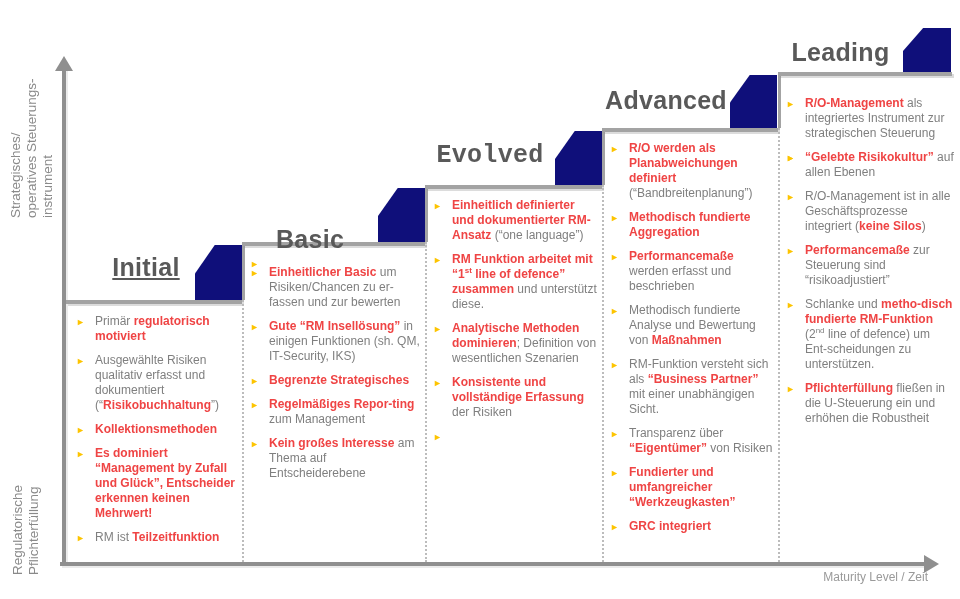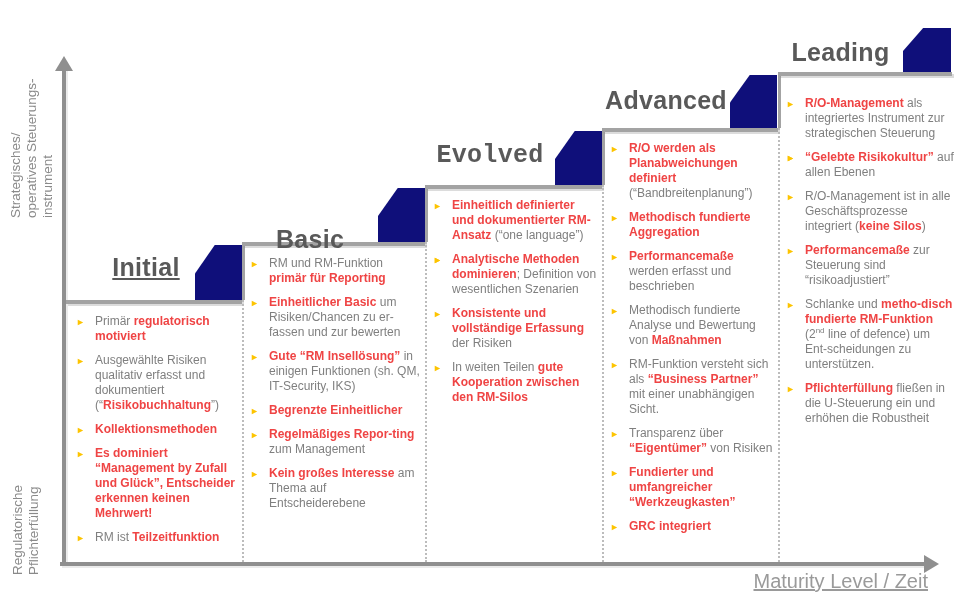--- a/index.html
+++ b/index.html
@@ -12,21 +12,21 @@
   .y-axis{left:62px;top:70px;width:4px;height:494px;box-shadow:2px 1px 0 rgba(0,0,0,0.08);}
   .x-axis{left:60px;top:562px;width:866px;height:4px;box-shadow:2px 2px 0 rgba(0,0,0,0.08);}
   .y-arrowhead{position:absolute;left:55px;top:56px;width:0;height:0;
     border-left:9px solid transparent;border-right:9px solid transparent;border-bottom:15px solid #8f8f8f;}
   .x-arrowhead{position:absolute;left:924px;top:555px;width:0;height:0;
     border-top:9px solid transparent;border-bottom:9px solid transparent;border-left:15px solid #8f8f8f;}
   .vlabel{
     position:absolute;transform:rotate(-90deg);transform-origin:top left;
     color:#8a8a8a;font-size:13.5px;line-height:16px;white-space:pre-line;
   }
-  .x-axis-label{position:absolute;right:32px;top:570px;color:#9a9a9a;font-size:20px;text-decoration:underline;}
+  .x-axis-label{position:absolute;right:32px;top:570px;color:#9a9a9a;font-size:12px;}
   
   .step-line{position:absolute;height:4px;background:#a3a3a3;box-shadow:2px 2px 0 rgba(140,140,140,0.30);}
   .riser-line{position:absolute;width:3px;background:#a3a3a3;}
   .sep-dotted{position:absolute;width:0;border-left:2px dotted #bcbcbc;}
   .pentagon{
     position:absolute;background:#0f0f7a;
     clip-path:polygon(0 52%,42% 0,100% 0,100% 100%,0 100%);
     filter:drop-shadow(2px 2px 0 rgba(140,140,140,0.45));
   }
   .stage-title{
@@ -75,41 +75,41 @@
       </ul>
   </div>
 
   <div>
     <div class="riser-line" style="left:242px;top:242px;height:58px;"></div>
     <div class="sep-dotted" style="left:242px;top:300px;height:262px;"></div>
     <div class="step-line" style="left:242px;top:242px;width:183px;"></div>
     <div class="pentagon" style="left:378px;top:188px;width:47px;height:54px;"></div>
     <div class="stage-title" style="left:242px;top:197px;width:136px;margin-top:28px;">Basic</div>
     <ul class="bullets" style="left:250px;top:256px;width:172px;">
-        <li><span class="marker">►</span><span>RM und RM-Funktion <b>primär für Reporting</b></span></li>
+        <li><span class="marker">►</span></li>
         <li><span class="marker">►</span><span><b>Einheitlicher Basic</b> um Risiken/Chancen zu er-fassen und zur bewerten</span></li>
         <li><span class="marker">►</span><span><b>Gute “RM Insellösung”</b> in einigen Funktionen (sh. QM, IT-Security, IKS)</span></li>
-        <li><span class="marker">►</span><span><b>Begrenzte Einheitlicher</b></span></li>
+        <li><span class="marker">►</span><span><b>Begrenzte Strategisches</b></span></li>
         <li><span class="marker">►</span><span><b>Regelmäßiges Repor-ting</b> zum Management</span></li>
         <li><span class="marker">►</span><span><b>Kein großes Interesse</b> am Thema auf Entscheiderebene</span></li>
       </ul>
   </div>
 
   <div>
     <div class="riser-line" style="left:425px;top:185px;height:57px;"></div>
     <div class="sep-dotted" style="left:425px;top:242px;height:320px;"></div>
     <div class="step-line" style="left:425px;top:185px;width:177px;"></div>
     <div class="pentagon" style="left:555px;top:131px;width:47px;height:54px;"></div>
     <div class="stage-title" style="left:425px;top:141px;width:130px;font-family:Liberation Mono, monospace;">Evolved</div>
     <ul class="bullets" style="left:433px;top:198px;width:166px;">
         <li><span class="marker">►</span><span><b>Einheitlich definierter und dokumentierter RM-Ansatz</b> (“one language”)</span></li>
-        <li><span class="marker">►</span></li>
+        <li><span class="marker">►</span><span><b>RM Funktion arbeitet mit “1<sup>st</sup> line of defence” zusammen</b> und unterstützt diese.</span></li>
         <li><span class="marker">►</span><span><b>Analytische Methoden dominieren</b>; Definition von wesentlichen Szenarien</span></li>
         <li><span class="marker">►</span><span><b>Konsistente und vollständige Erfassung</b> der Risiken</span></li>
-        <li><span class="marker">►</span><span>In weiten Teilen <b>gute Kooperation zwischen den RM-Silos</b></span></li>
+        <li><span class="marker">►</span></li>
       </ul>
   </div>
 
   <div>
     <div class="riser-line" style="left:602px;top:128px;height:57px;"></div>
     <div class="sep-dotted" style="left:602px;top:185px;height:377px;"></div>
     <div class="step-line" style="left:602px;top:128px;width:176px;"></div>
     <div class="pentagon" style="left:730px;top:75px;width:47px;height:53px;"></div>
     <div class="stage-title" style="left:602px;top:86px;width:128px;">Advanced</div>
     <ul class="bullets" style="left:610px;top:141px;width:166px;">

